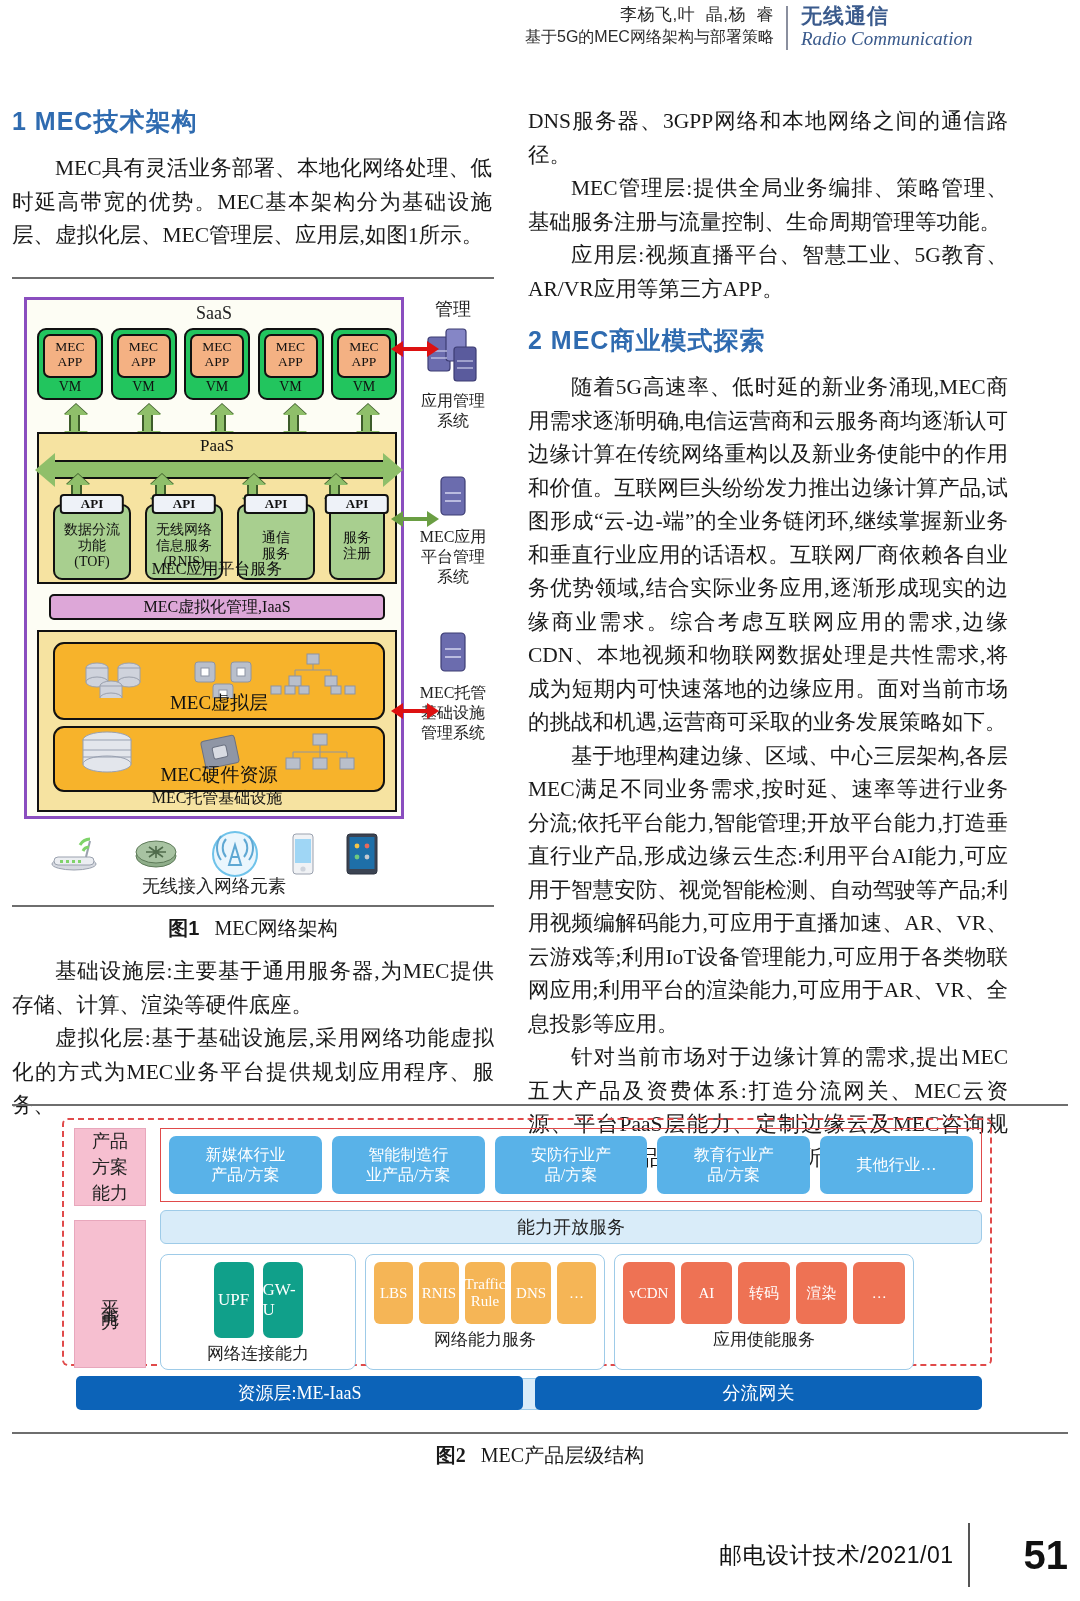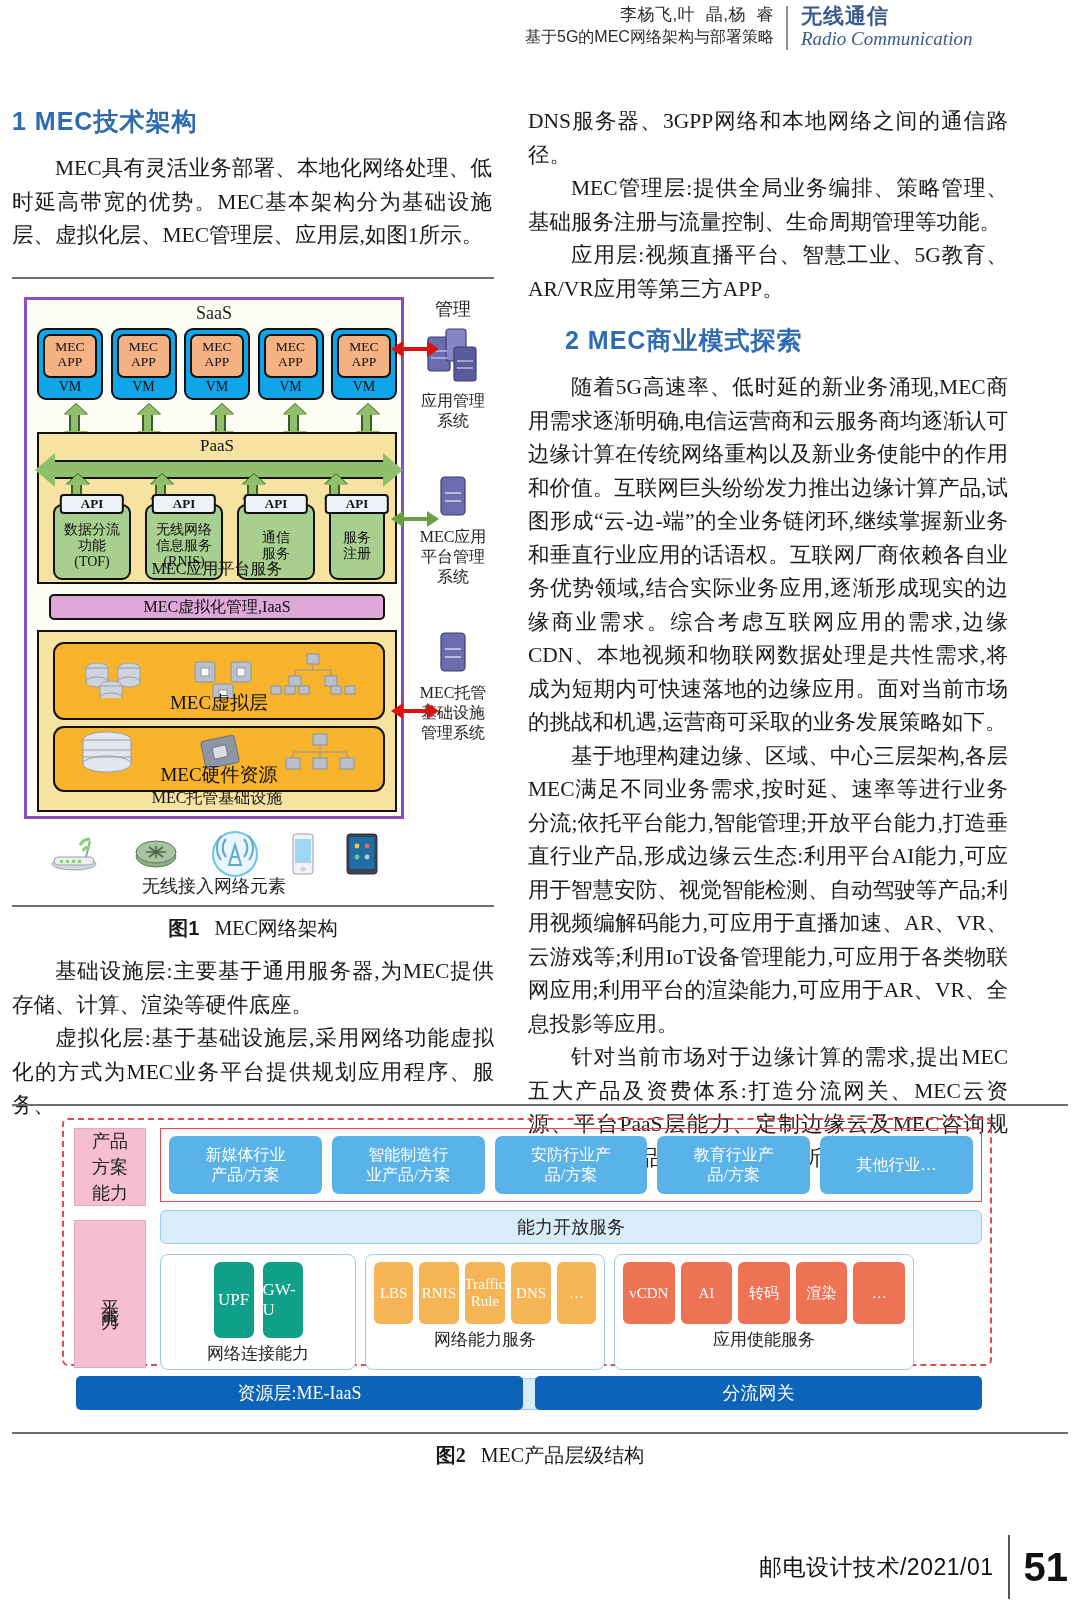--- a/index.html
+++ b/index.html
@@ -27,21 +27,21 @@
   
   .col { position:absolute; width:480px; }
   .col-left  { left:12px;  top:105px; }
   .col-right { left:528px; top:105px; }
 
   h2.sec {
     font-family:"Liberation Sans", sans-serif;
     font-size:25px; font-weight:bold; color:#2f6bb0;
     margin:0 0 14px 0; letter-spacing:1px;
   }
-  h2.sec.tight { margin-top:4px;margin-left:37px; }
+  h2.sec.tight { margin-top:4px; }
   p.body {
     margin:0; font-size:21.5px; line-height:33.5px;
     text-align:justify; text-justify:inter-ideograph;
     letter-spacing:0px;
   }
   p.ind { text-indent:2em; }
 
   
   .fig1 {
     position:absolute; left:12px; top:277px;
@@ -53,21 +53,21 @@
   .fig-cap b { font-family:"Liberation Sans", sans-serif; font-weight:bold; }
 
   
   .f1-outer {
     position:absolute; left:12px; top:18px; width:380px; height:522px;
     border:3px solid #8a4ebf; background:#fdfdf4;
   }
   .saas-label { position:absolute; top:3px; left:0; width:100%; text-align:center; font-size:18px; color:#222; }
   .vm-row { position:absolute; top:28px; left:10px; width:360px; display:flex; justify-content:space-between; }
   .vm {
-    width:66px; height:72px; background:#0ea5e9; border:2.5px solid #111; border-radius:9px;
+    width:66px; height:72px; background:#22c55e; border:2.5px solid #111; border-radius:9px;
     display:flex; flex-direction:column; align-items:center; padding-top:4px;
   }
   .mecapp {
     width:54px; height:44px; background:#f4b183; border:2.5px solid #111; border-radius:7px;
     font-size:13.5px; line-height:15px; text-align:center; padding-top:3px; color:#111;
   }
   .vm-txt { font-size:14px; line-height:17px; color:#111; }
 
   .garrow { position:absolute; width:11px; background:#8fbf6a; border:2px solid #3d5c2a; }
   .garrow::before, .garrow::after {
@@ -202,24 +202,24 @@
   }
   .f2-bottom { position:absolute; left:64px; top:270px; width:906px; display:flex; gap:12px; }
   .f2-blue {
     flex:1; background:#0c63b8; color:#fff; border-radius:5px; height:34px;
     display:flex; align-items:center; justify-content:center; font-size:18px;
   }
   .f2-cap { position:absolute; left:0; top:1442px; width:1080px; text-align:center; font-size:20px; }
 
   
   .footer { position:absolute; left:0; bottom:22px; width:1080px; height:60px; }
-  .ft-inner { position:absolute; right:12px; top:16px; display:flex; align-items:center; }
+  .ft-inner { position:absolute; right:12px; top:4px; display:flex; align-items:center; }
   .ft-journal { font-family:"Liberation Sans", sans-serif; font-size:23px; color:#111; letter-spacing:.5px; }
   .ft-rule { width:2px; height:64px; background:#555; margin:0 14px; }
-  .ft-page { font-family:"Liberation Sans", sans-serif; font-size:40px; font-weight:bold; color:#111; line-height:40px; }
+  .ft-page { font-family:"Liberation Sans", sans-serif; font-size:40px; font-weight:bold; color:#111; line-height:40px;margin-left:40px; }
 </style>
 </head>
 <body>
 
 <div class="runhead">
   <div class="rh-inner">
     <div class="rh-left">
       <div class="rh-authors">李杨飞,叶  晶,杨  睿</div>
       <div class="rh-title">基于5G的MEC网络架构与部署策略</div>
     </div>

